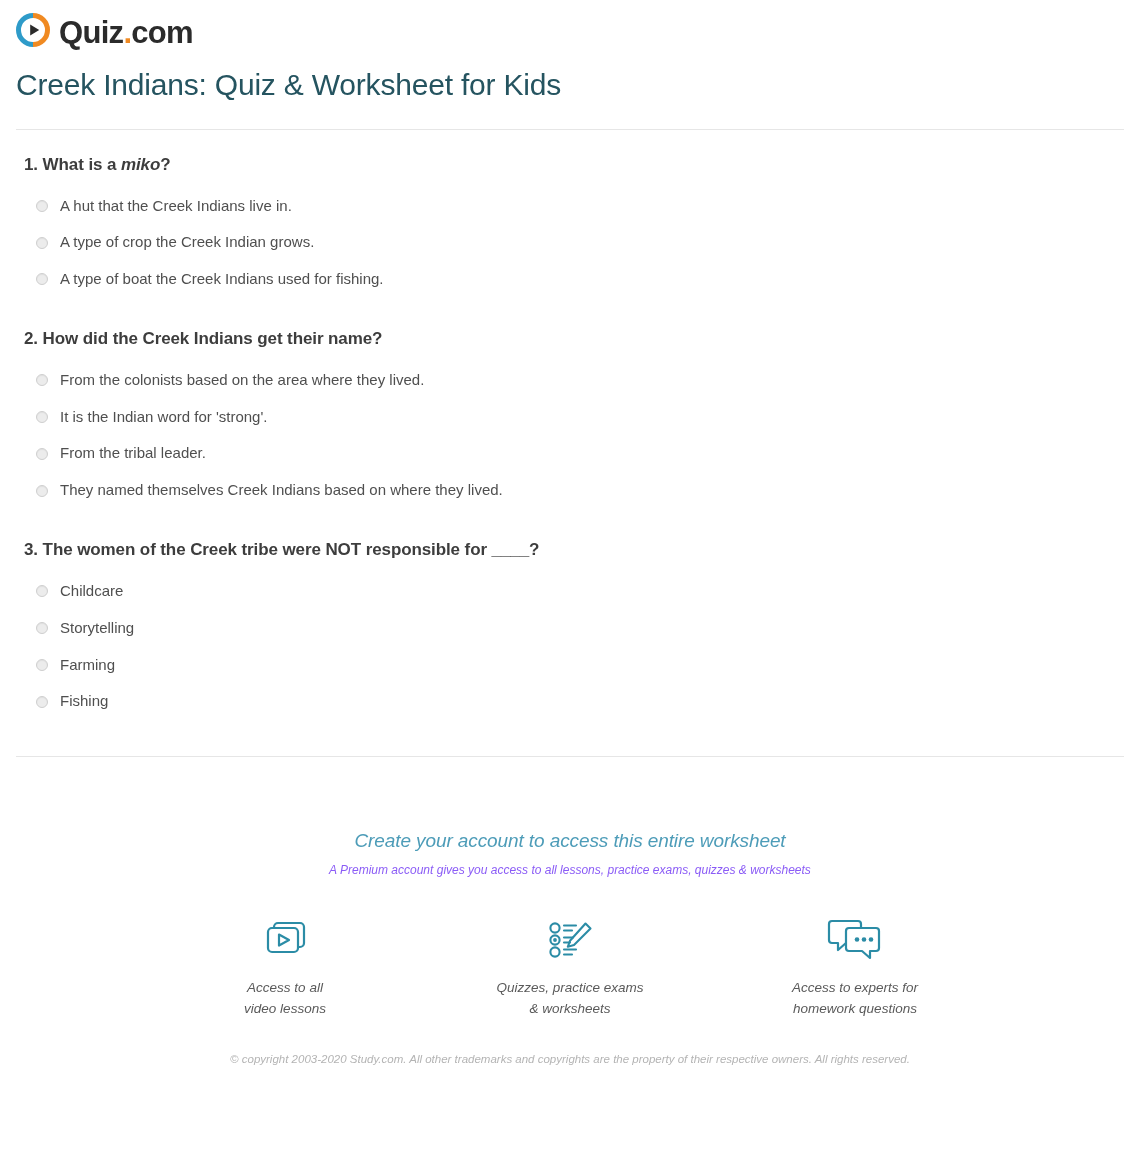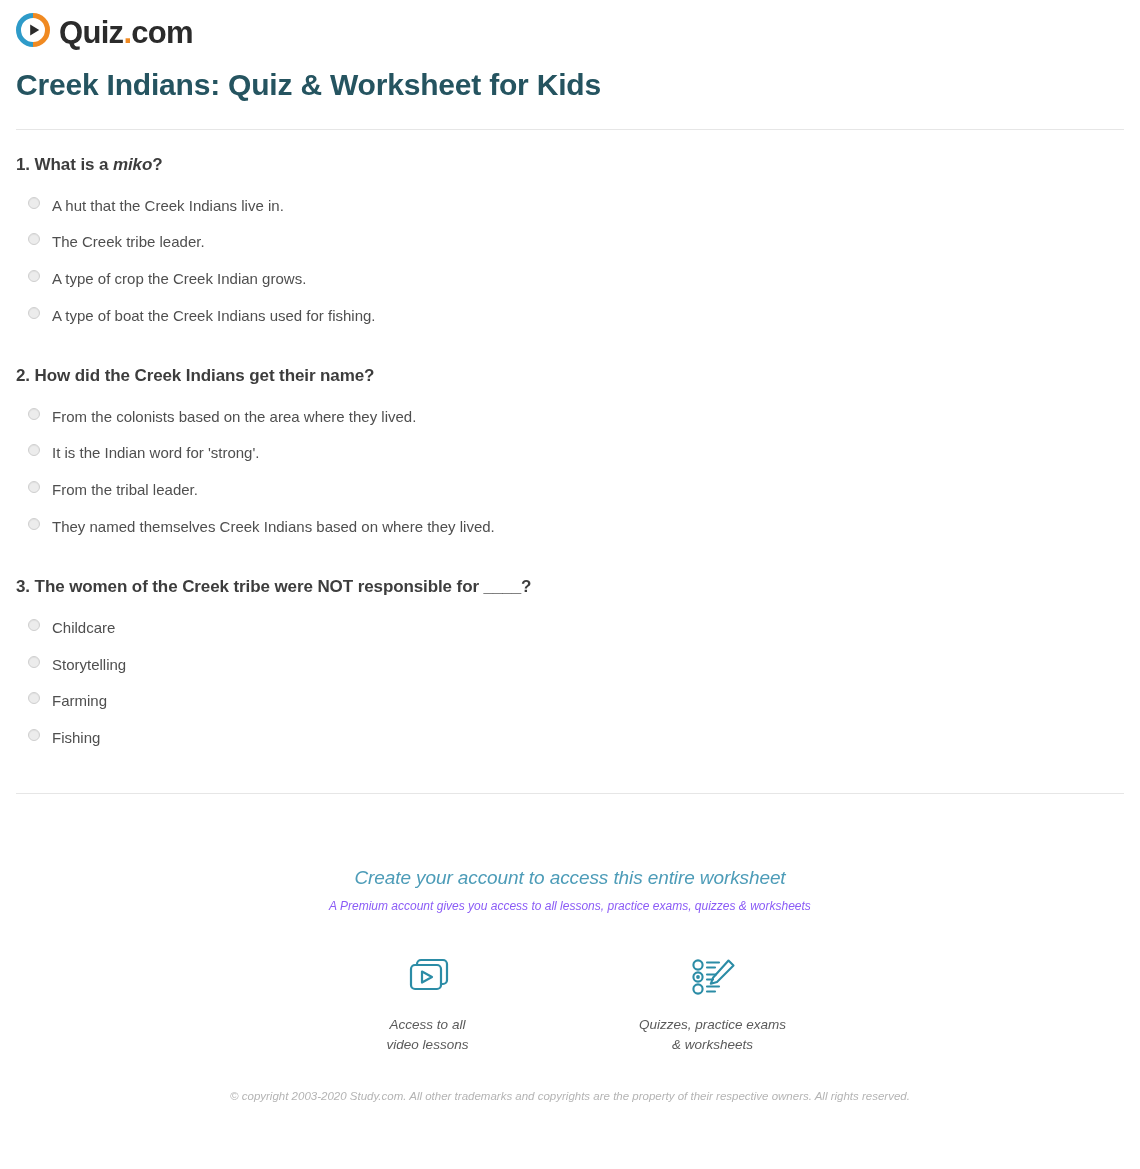--- a/index.html
+++ b/index.html
@@ -50,57 +50,57 @@
     color: #2b2b2b;
     letter-spacing: -0.7px;
     line-height: 1;
     white-space: nowrap;
   }
   .logo-text .dot { color: #f08a22; }
 
   
   .page-title {
     font-size: 30px;
-    font-weight: 700;
+    font-weight: 400;
     color: #255460;
     margin: 16px 0 0 0;
     padding: 0 0 26px 0;
     letter-spacing: -0.2px;
     line-height: 1.15;
   }
   .rule {
     border: 0;
     border-top: 1px solid #e6e6e6;
     margin: 0;
     height: 0;
   }
 
   
   .quiz { padding-top: 24px; }
 
-  .question-block { margin-bottom: 30px; }
+  .question-block { margin-bottom: 30px; margin-left: 8px; }
   .question-block:last-child { margin-bottom: 0; }
 
   .question-text {
     font-size: 17px;
     font-weight: 700;
     color: #3d3d3d;
     line-height: 1.3;
     margin: 0 0 12px 0;
     letter-spacing: -0.1px;
   }
   .question-text em {
     font-style: italic;
     font-weight: 700;
   }
 
   .options { list-style: none; margin: 0; padding: 0; }
   .option {
     display: flex;
-    align-items: flex-start;
+    align-items: center;
     gap: 12px;
     padding: 9px 0 9px 12px;
   }
   .radio {
     flex: 0 0 auto;
     width: 12px;
     height: 12px;
     border-radius: 50%;
     background: #ececec;
     border: 1px solid #cfcfcf;
@@ -190,24 +190,20 @@
   <hr class="rule">
 
   <div class="quiz">
 
     <div class="question-block">
       <p class="question-text"><span>1.</span> <span>What is a </span><em>miko</em><span>?</span></p>
       <ul class="options">
         <li class="option">
           <span class="radio"></span>
           <span class="option-label">A hut that the Creek Indians live in.</span>
-        </li>
-        <li class="option">
-          <span class="radio"></span>
-          <span class="option-label">The Creek tribe leader.</span>
         </li>
         <li class="option">
           <span class="radio"></span>
           <span class="option-label">A type of crop the Creek Indian grows.</span>
         </li>
         <li class="option">
           <span class="radio"></span>
           <span class="option-label">A type of boat the Creek Indians used for fishing.</span>
         </li>
       </ul>
@@ -296,19 +292,34 @@
             <line x1="19" y1="36.5" x2="27" y2="36.5" stroke="#2b8ca6" stroke-width="2.1" stroke-linecap="round"></line>
             <path d="M40.5 5.5 L45.5 10.5 L29 27 L22.8 28.8 L25 22.8 Z" fill="none" stroke="#2b8ca6" stroke-width="2.1" stroke-linejoin="round"></path>
           </svg>
         </div>
         <div class="perk-label">
           <span>Quizzes, practice exams</span><br>
           <span>&amp; worksheets</span>
         </div>
       </div>
 
+      <div class="perk">
+        <div class="perk-icon">
+          <svg width="56" height="46" viewBox="0 0 56 46" aria-hidden="true">
+            <path d="M5 4 h26 a3 3 0 0 1 3 3 v16 a3 3 0 0 1 -3 3 h-12 l-8 7 v-7 h-6 a3 3 0 0 1 -3 -3 v-16 a3 3 0 0 1 3 -3 z" fill="#ffffff" stroke="#2b8ca6" stroke-width="2.2" stroke-linejoin="round"></path>
+            <path d="M22 11 h27 a3 3 0 0 1 3 3 v17 a3 3 0 0 1 -3 3 h-6 v7 l-8 -7 h-13 a3 3 0 0 1 -3 -3 v-17 a3 3 0 0 1 3 -3 z" fill="#ffffff" stroke="#2b8ca6" stroke-width="2.2" stroke-linejoin="round"></path>
+            <circle cx="30" cy="22.5" r="2.3" fill="#2b8ca6"></circle>
+            <circle cx="37" cy="22.5" r="2.3" fill="#2b8ca6"></circle>
+            <circle cx="44" cy="22.5" r="2.3" fill="#2b8ca6"></circle>
+          </svg>
+        </div>
+        <div class="perk-label">
+          <span>Access to experts for</span><br>
+          <span>homework questions</span>
+        </div>
+      </div>
 
     </div>
 
     <div class="copyright">© copyright 2003-2020 Study.com. All other trademarks and copyrights are the property of their respective owners. All rights reserved.</div>
   </div>
 
 </div>
 
 </body></html>

